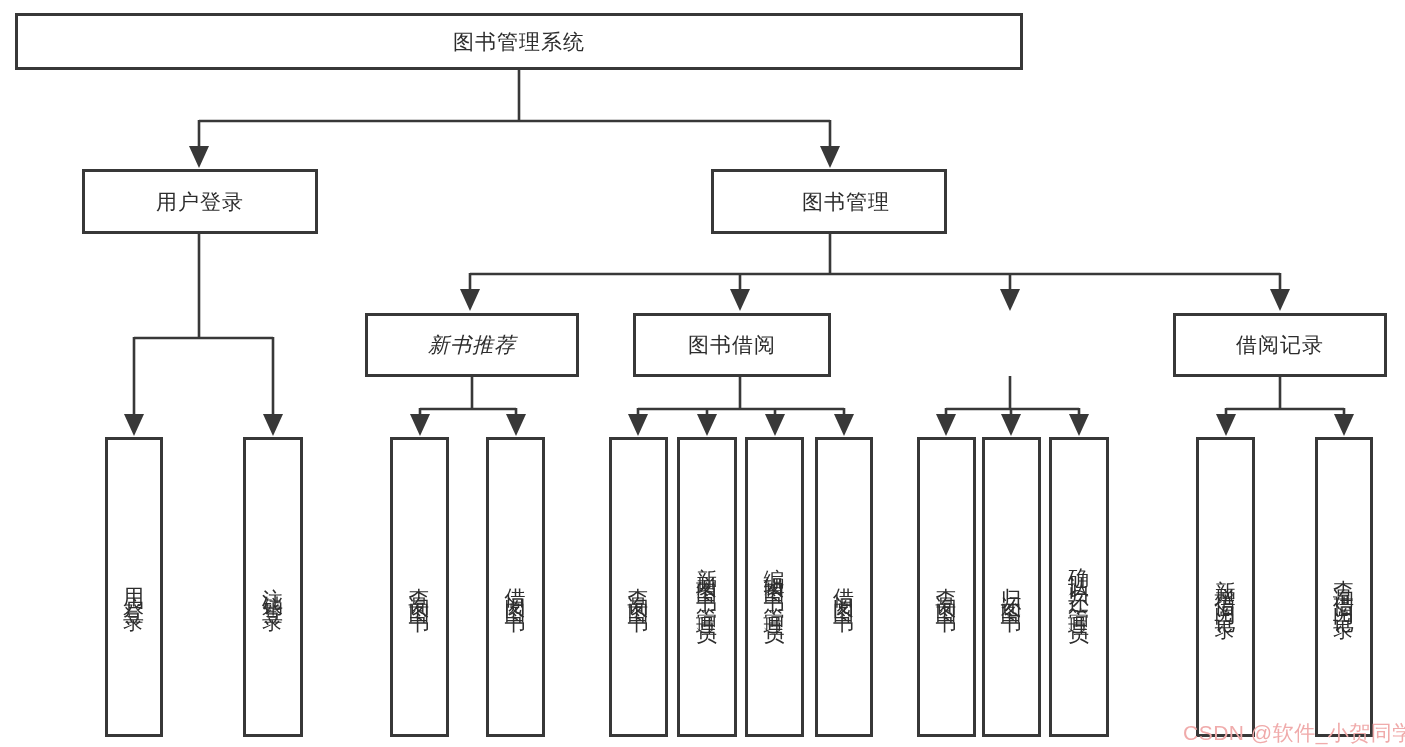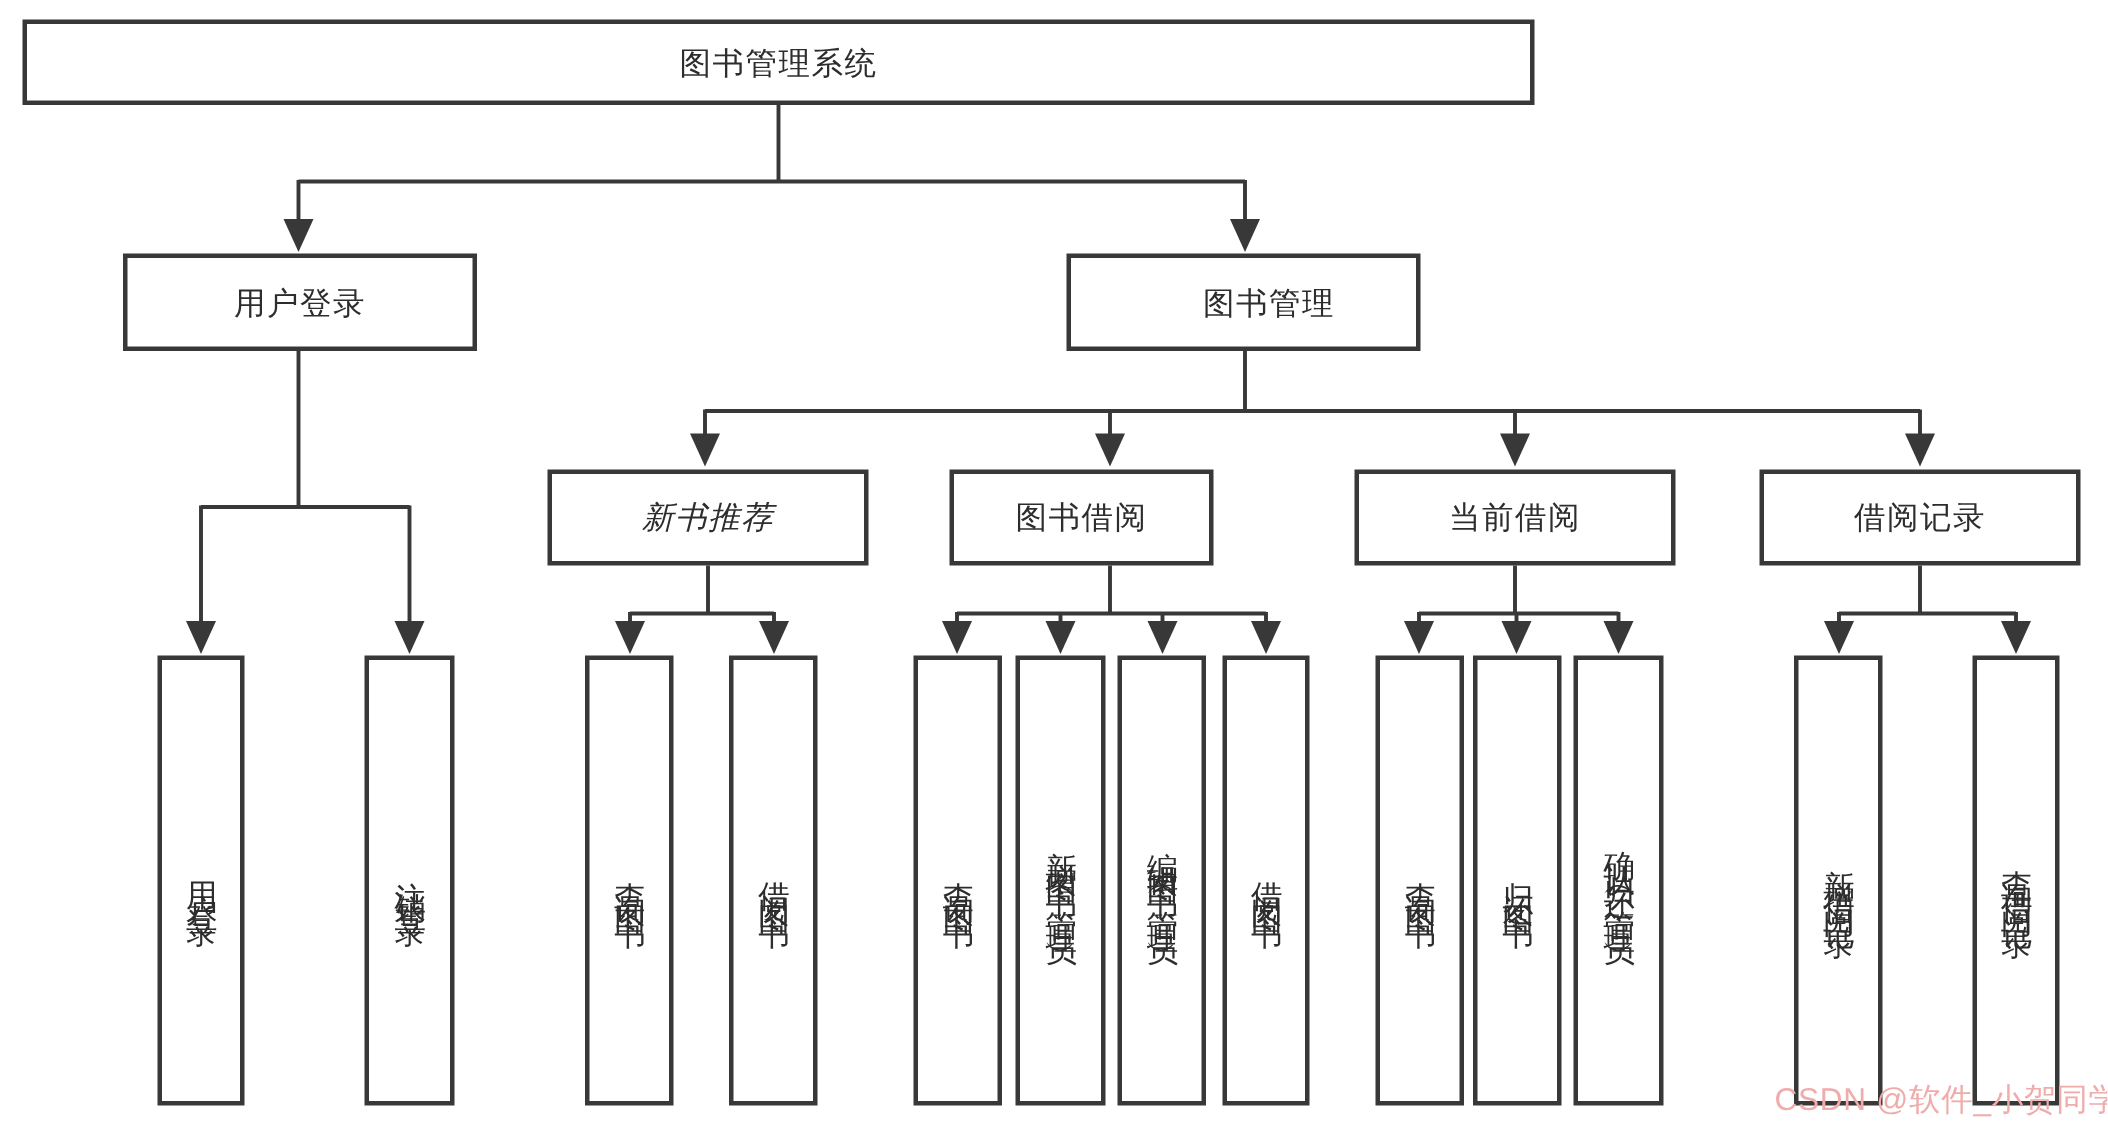--- a/index.html
+++ b/index.html
@@ -114,25 +114,22 @@
   <div class="box hbox" style="left:82px; top:169px; width:236px; height:65px;">
     <span>用户登录</span>
   </div>
   <div class="box hbox" style="left:711px; top:169px; width:236px; height:65px;padding-left:34px;">
     <span>图书管理</span>
   </div>
 
   <div class="box hbox" style="left:365px; top:313px; width:214px; height:64px;font-style:italic;">
     <span>新书推荐</span>
   </div>
-  <div class="box hbox" style="left:633px; top:313px; width:176px; height:64px;">
+  <div class="box hbox" style="left:633px; top:313px; width:198px; height:64px;">
     <span>图书借阅</span>
-  </div>
-  <div class="box hbox" style="left:903px; top:313px; width:214px; height:64px;">
-    <span>当前借阅</span>
   </div>
   <div class="box hbox" style="left:1173px; top:313px; width:214px; height:64px;">
     <span>借阅记录</span>
   </div>
 
   <div class="box vbox" style="left:105px; top:437px; width:58px; height:300px;">
     <span class="vtext">用户登录</span>
   </div>
   <div class="box vbox" style="left:243px; top:437px; width:60px; height:300px;">
     <span class="vtext">注销登录</span>

